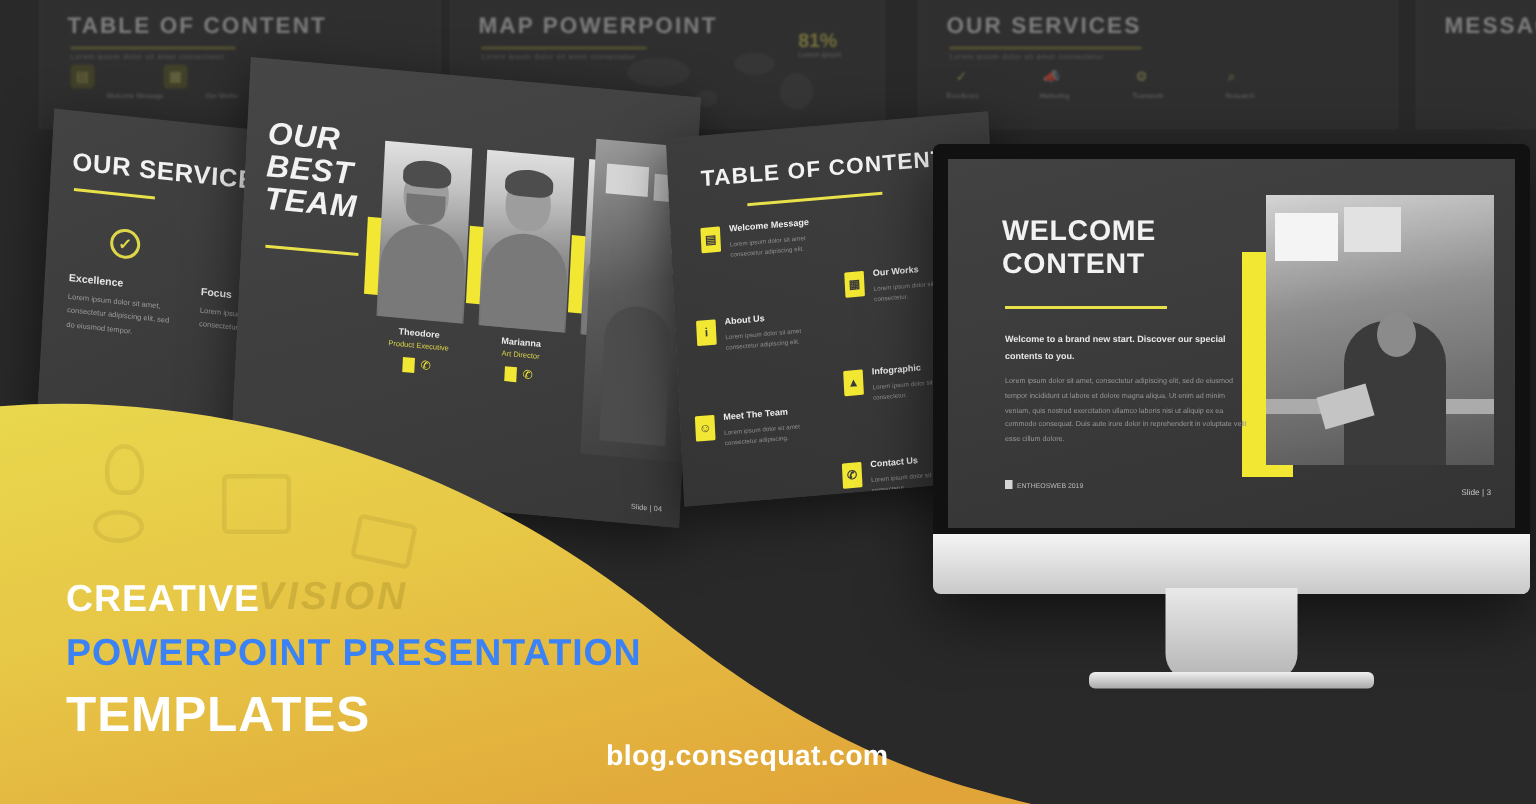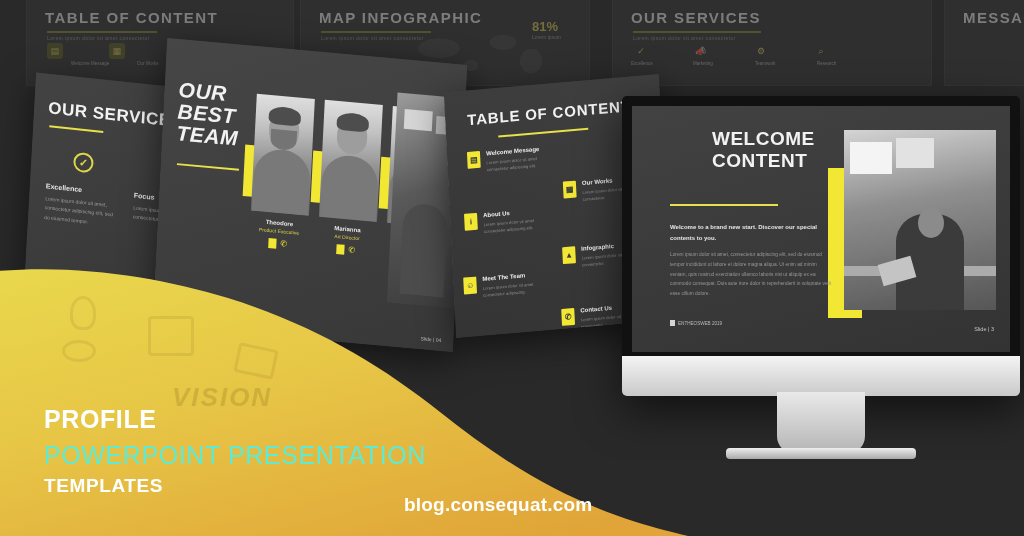--- a/index.html
+++ b/index.html
@@ -152,21 +152,21 @@
   #mon .chin {
     position:absolute; left:0; right:0; bottom:0; height:40px;
     background:linear-gradient(180deg,#f4f4f4,#c9c9c9);
     border-radius:0 0 5px 5px;
   }
   #mon .screen {
     position:absolute; left:10px; top:10px; right:10px; bottom:44px;
     background:linear-gradient(165deg,#424242,#333);
     overflow:hidden;
   }
-  #mon .ttl { position:absolute; left:36px; top:22px; font-size:19px; line-height:1.16;margin-left:44px; }
+  #mon .ttl { position:absolute; left:36px; top:38px; font-size:19px; line-height:1.16; }
   #mon .rm { position:absolute; left:38px; top:98px; width:108px; }
   #mon .lead { position:absolute; left:38px; top:116px; width:150px;
                color:#e7e7e7; font-size:6px; font-weight:700; line-height:1.85; }
   #mon .body { position:absolute; left:38px; top:144px; width:164px;
                color:#979797; font-size:4.8px; line-height:2.05; }
   #mon .ybig { position:absolute; left:196px; top:62px; width:34px; height:150px; background:#f2e834; }
   #mon .imgbox {
     position:absolute; right:14px; top:24px; width:152px; height:180px; overflow:hidden;
     background:linear-gradient(170deg,#cfcfcf,#8d8d8d 40%,#585858);
     filter:grayscale(1) contrast(1.06);
@@ -202,22 +202,22 @@
   #blob svg { width:100%; height:100%; display:block; }
 
   
   #wm { position:absolute; left:40px; top:292px; width:300px; height:120px;
         opacity:.10; pointer-events:none; }
   #wm .w { position:absolute; border:3px solid #5a4a10; border-radius:4px; }
 
   
   #caption { position:absolute; left:44px; bottom:36px; z-index:12; }
   #caption .l1 { color:#fff;    font-size:25px; font-weight:800; letter-spacing:.6px; line-height:1.42; }
-  #caption .l2 { color:#5eead4; font-size:25px; font-weight:400; letter-spacing:.6px; line-height:1.42; }
-  #caption .l3 { color:#fff;    font-size:19px; font-weight:800; letter-spacing:.6px; line-height:1.42; }
+  #caption .l2 { color:#3b82f6; font-size:25px; font-weight:700; letter-spacing:.6px; line-height:1.42; }
+  #caption .l3 { color:#fff;    font-size:33px; font-weight:800; letter-spacing:.6px; line-height:1.42; }
   #site { position:absolute; left:404px; bottom:20px; z-index:12;
           color:#fff; font-size:19px; font-weight:700; letter-spacing:.2px; }
 
   
   #profile-wm {
     position:absolute; left:172px; top:382px; z-index:6;
     color:rgba(120,100,20,.22); font-size:26px; font-weight:800; letter-spacing:2px;
     font-style:italic;
   }
 </style>
@@ -235,21 +235,21 @@
       <div class="bg-ico-row">
         <div class="bg-ico">▤</div>
         <div class="bg-ico">▦</div>
       </div>
       <div class="bg-ico-lbl" style="left:44px;">Welcome Message</div>
       <div class="bg-ico-lbl" style="left:110px;">Our Works</div>
     </div>
 
     <div class="bg-slide" style="left:300px; width:290px;">
       <div class="bg-worldmap"></div>
-      <div class="bg-title">MAP INFOGRAPHIC</div>
+      <div class="bg-title">MAP POWERPOINT</div>
       <div class="bg-rule"></div>
       <div class="bg-sub">Lorem ipsum dolor sit amet consectetur</div>
       <div class="bg-badge">
         <span>81%</span>
         <small>Lorem ipsum</small>
       </div>
     </div>
 
     <div class="bg-slide" style="left:612px; width:320px;">
       <div class="bg-title">OUR SERVICES</div>
@@ -456,20 +456,20 @@
   <div id="wm">
     <div class="w" style="left:30px;  top:4px;  width:26px; height:34px; border-radius:50% 50% 40% 40%;"></div>
     <div class="w" style="left:22px;  top:48px; width:34px; height:22px; border-radius:50%;"></div>
     <div class="w" style="left:108px; top:24px; width:46px; height:40px;"></div>
     <div class="w" style="left:196px; top:54px; width:40px; height:30px; transform:rotate(12deg);"></div>
   </div>
 
   <div id="profile-wm">VISION</div>
 
   <div id="caption">
-    <div class="l1">PROFILE</div>
+    <div class="l1">CREATIVE</div>
     <div class="l2">POWERPOINT PRESENTATION</div>
     <div class="l3">TEMPLATES</div>
   </div>
 
   <div id="site">blog.consequat.com</div>
 
 </div>
 
 </body></html>

